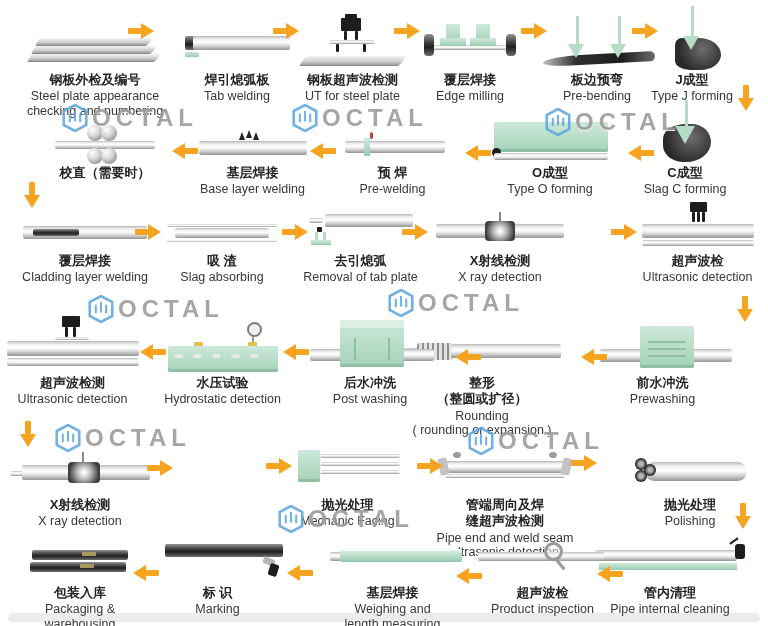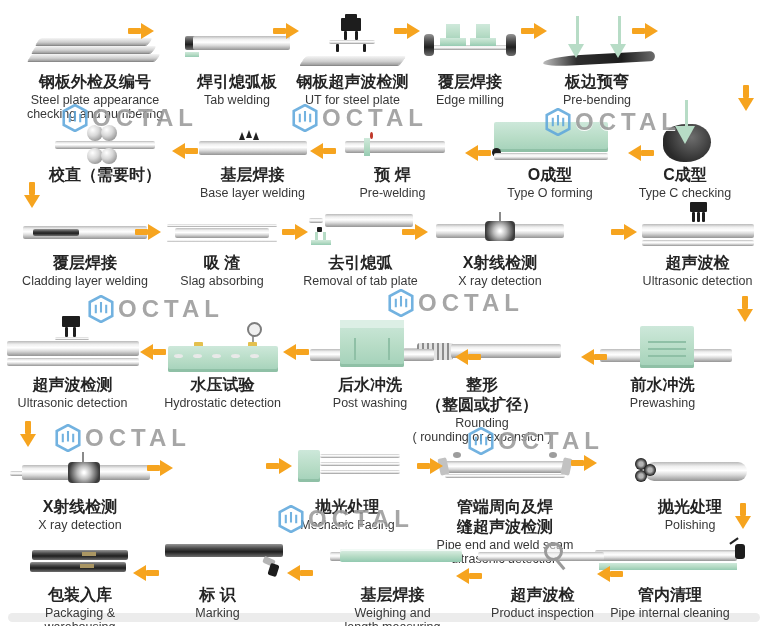--- a/index.html
+++ b/index.html
@@ -17,21 +17,21 @@
   .ar-l{width:26px;height:16px}
   .ar-l::before{content:"";position:absolute;right:0;top:5px;width:13px;height:6px;background:var(--arrow,#f6a41f);border-radius:1px}
   .ar-l::after{content:"";position:absolute;right:13px;top:0;width:0;height:0;border-top:8px solid transparent;border-bottom:8px solid transparent;border-right:13px solid var(--arrow,#f6a41f)}
   .ar-d{width:16px;height:29px}
   .ar-d::before{content:"";position:absolute;top:0;left:5px;width:6px;height:13px;background:var(--arrow,#f6a41f);border-radius:1px}
   .ar-d::after{content:"";position:absolute;top:13px;left:0;width:0;height:0;border-left:8px solid transparent;border-right:8px solid transparent;border-top:13px solid var(--arrow,#f6a41f)}
   
   .step{position:absolute;display:flex;flex-direction:column;align-items:center;z-index:2}
   .ic{position:relative;width:100%}
   .art{position:relative;margin:0 auto;height:100%}
-  .cn{font-weight:bold;font-size:16px;color:#242424;text-align:center;white-space:pre-line;line-height:1.25}
+  .cn{font-weight:bold;font-size:13px;color:#242424;text-align:center;white-space:pre-line;line-height:1.25}
   .en{font-size:12.5px;color:#383838;text-align:center;white-space:pre-line;line-height:1.15;margin-top:1px}
   
   .pp,.dk,.mint,.mintbig,.blk,.ball,.plate,.stem,.spark,.tri-d,.xglow,.pend,.jblob,.dkplate{position:absolute}
   .pp{background:linear-gradient(180deg,#b9b9b9 0%,#efefef 22%,#ffffff 45%,#dadada 68%,#949494 100%);border-radius:2px}
   .dk{background:linear-gradient(180deg,#969696,#474747 35%,#1f1f1f 60%,#6e6e6e);border-radius:2px}
   .mint{background:linear-gradient(180deg,#cfe9db,var(--machine,#b7dcc6) 50%,#96cbb2)}
   .mintbig{background:linear-gradient(180deg,#cde8da,var(--machine,#b7dcc6) 55%,#a3d1b9);border-radius:2px;box-shadow:inset 0 -3px 0 #8fc0a6}
   .blk{background:#1d1d1d;border-radius:1px}
   .ball{border-radius:50%;background:radial-gradient(circle at 35% 30%,#ffffff,#d8d8d8 40%,#8a8a8a 85%)}
   .plate{height:7px;background:linear-gradient(180deg,#f5f5f5,#cfcfcf 60%,#9e9e9e);border-radius:2px;transform:skewX(-35deg);box-shadow:0 1px 0 #8a8a8a}
@@ -202,31 +202,42 @@
       <div class="stem" style="left:33px;top:0;height:30px"></div>
       <div class="tri-d" style="left:25px;top:28px"></div>
       <div class="stem" style="left:75px;top:0;height:30px"></div>
       <div class="tri-d" style="left:67px;top:28px"></div>
     </div>
       </div>
     <div class="cn">板边预弯</div>
     <div class="en">Pre-bending</div>
   </div>
 
+  <div class="step" style="left:642px;top:6px;width:100px">
+    <div class="ic" style="height:66px">
+        <div class="art" style="width:78px">
+      <div class="jblob" style="left:22px;top:32px;width:46px;height:32px"></div>
+      <div class="stem" style="left:38px;top:0;height:32px"></div>
+      <div class="tri-d" style="left:30px;top:30px"></div>
+    </div>
+      </div>
+    <div class="cn">J成型</div>
+    <div class="en">Type J forming</div>
+  </div>
 
   <div class="step" style="left:635px;top:100px;width:100px">
     <div class="ic" style="height:65px">
         <div class="art" style="width:80px">
       <div class="jblob" style="left:18px;top:24px;width:48px;height:38px;border-radius:55% 45% 60% 50%/45% 55% 60% 50%"></div>
       <div class="stem" style="left:40px;top:0;height:28px"></div>
       <div class="tri-d" style="left:30px;top:26px;border-top-width:18px;border-left-width:10px;border-right-width:10px"></div>
     </div>
       </div>
     <div class="cn">C成型</div>
-    <div class="en">Type C checking</div>
+    <div class="en">Slag C forming</div>
   </div>
 
   <div class="step" style="left:492px;top:122px;width:116px">
     <div class="ic" style="height:43px">
         <div class="art" style="width:118px">
       <div class="mintbig" style="left:2px;top:0;width:114px;height:30px"></div>
       <div class="blk" style="left:0;top:26px;width:9px;height:9px;border-radius:50%"></div>
       <div class="pp" style="left:2px;top:31px;width:114px;height:7px"></div>
     </div>
       </div>

